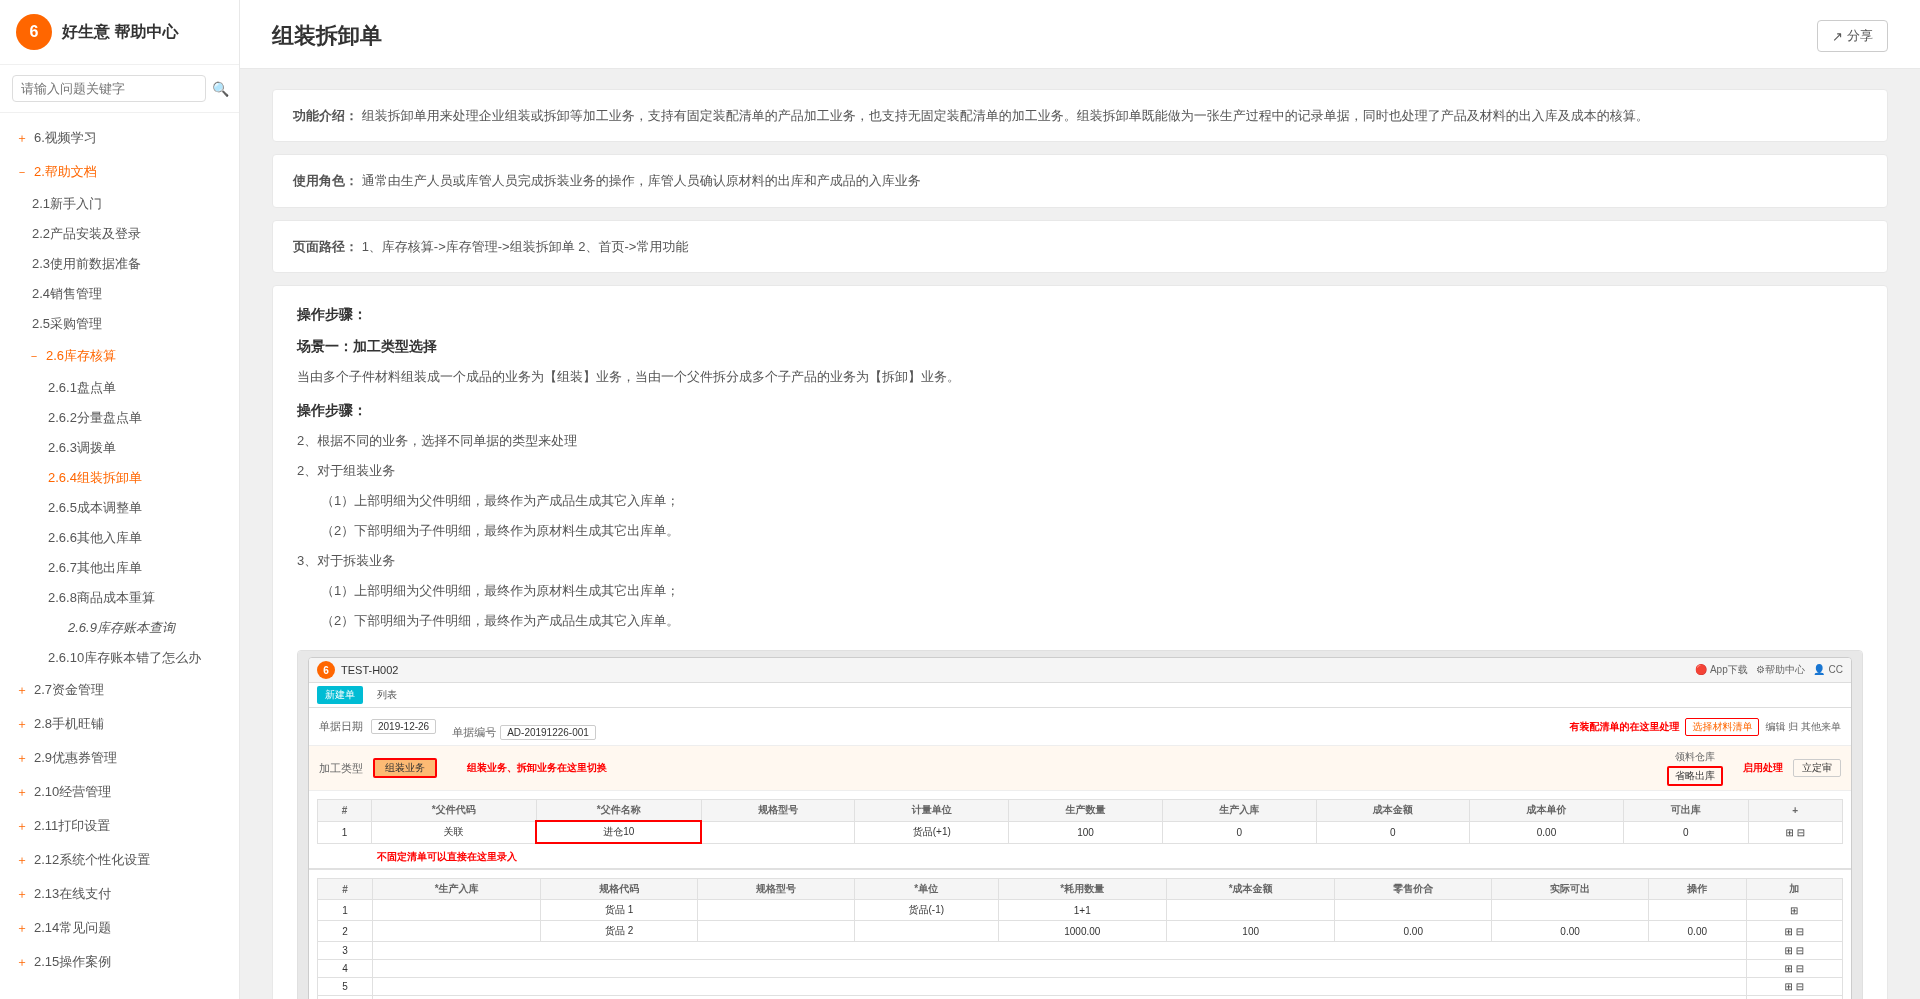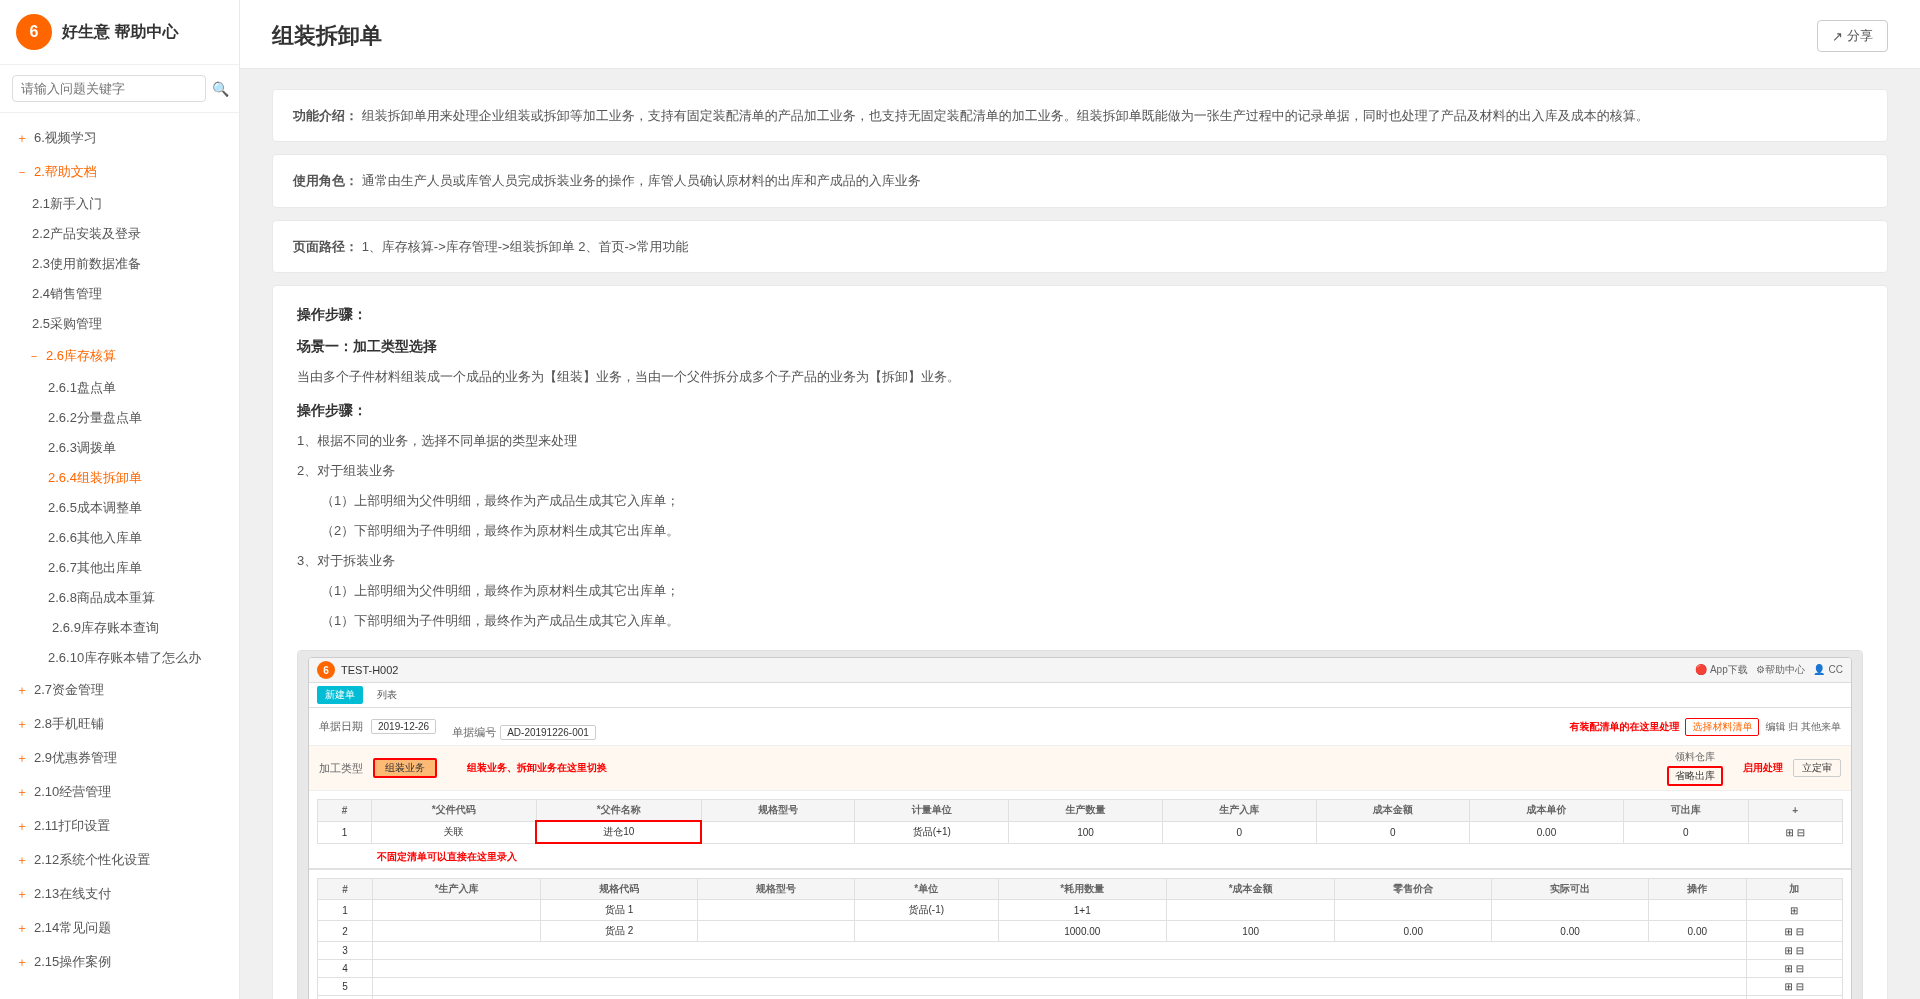--- a/index.html
+++ b/index.html
@@ -89,21 +89,21 @@
       <span>2.6库存核算</span>
     </div>
     <div class="nav-sub-item" style="padding-left:48px;">2.6.1盘点单</div>
     <div class="nav-sub-item" style="padding-left:48px;">2.6.2分量盘点单</div>
     <div class="nav-sub-item" style="padding-left:48px;">2.6.3调拨单</div>
     <div class="nav-sub-item current" style="padding-left:48px;">2.6.4组装拆卸单</div>
     <div class="nav-sub-item" style="padding-left:48px;">2.6.5成本调整单</div>
     <div class="nav-sub-item" style="padding-left:48px;">2.6.6其他入库单</div>
     <div class="nav-sub-item" style="padding-left:48px;">2.6.7其他出库单</div>
     <div class="nav-sub-item" style="padding-left:48px;">2.6.8商品成本重算</div>
-    <div class="nav-sub-item" style="padding-left:52px;">2.6.9库存账本查询</div>
+    <div class="nav-sub-item" style="padding-left:68px;font-style:italic;">2.6.9库存账本查询</div>
     <div class="nav-sub-item" style="padding-left:48px;">2.6.10库存账本错了怎么办</div>
 
     <div class="nav-item">
       <span class="icon-plus">＋</span>
       <span>2.7资金管理</span>
     </div>
     <div class="nav-item">
       <span class="icon-plus">＋</span>
       <span>2.8手机旺铺</span>
     </div>
@@ -164,27 +164,27 @@
       <span>1、库存核算-&gt;库存管理-&gt;组装拆卸单 2、首页-&gt;常用功能</span>
     </div>
 
     <div class="content-block">
       <div class="section-title">操作步骤：</div>
       <div class="section-subtitle">场景一：加工类型选择</div>
       <div class="step-text">当由多个子件材料组装成一个成品的业务为【组装】业务，当由一个父件拆分成多个子产品的业务为【拆卸】业务。</div>
 
       <div class="section-subtitle" style="margin-top:12px;">操作步骤：</div>
       <div class="step-text">
-        <p>1、根据不同的业务，选择不同单据的类型来处理</p>
+        <p>2、根据不同的业务，选择不同单据的类型来处理</p>
         <p>2、对于组装业务</p>
         <p class="indent1">（1）上部明细为父件明细，最终作为产成品生成其它入库单；</p>
         <p class="indent1">（2）下部明细为子件明细，最终作为原材料生成其它出库单。</p>
         <p>3、对于拆装业务</p>
         <p class="indent1">（1）上部明细为父件明细，最终作为原材料生成其它出库单；</p>
-        <p class="indent1">（1）下部明细为子件明细，最终作为产成品生成其它入库单。</p>
+        <p class="indent1">（2）下部明细为子件明细，最终作为产成品生成其它入库单。</p>
       </div>
 
       <div class="screenshot-container">
         <div style="background:#e8e8e8; padding:6px 10px; position:relative;">
 
           <div class="mock-app">
 
             <div style="background:#f5f5f5; border-bottom:1px solid #ddd; padding:3px 8px; display:flex; align-items:center; gap:6px; font-size:11px;">
               <span style="background:#f60; color:#fff; border-radius:50%; width:18px; height:18px; display:inline-flex; align-items:center; justify-content:center; font-size:10px; font-weight:bold;">6</span>
               <span>TEST-H002</span>

